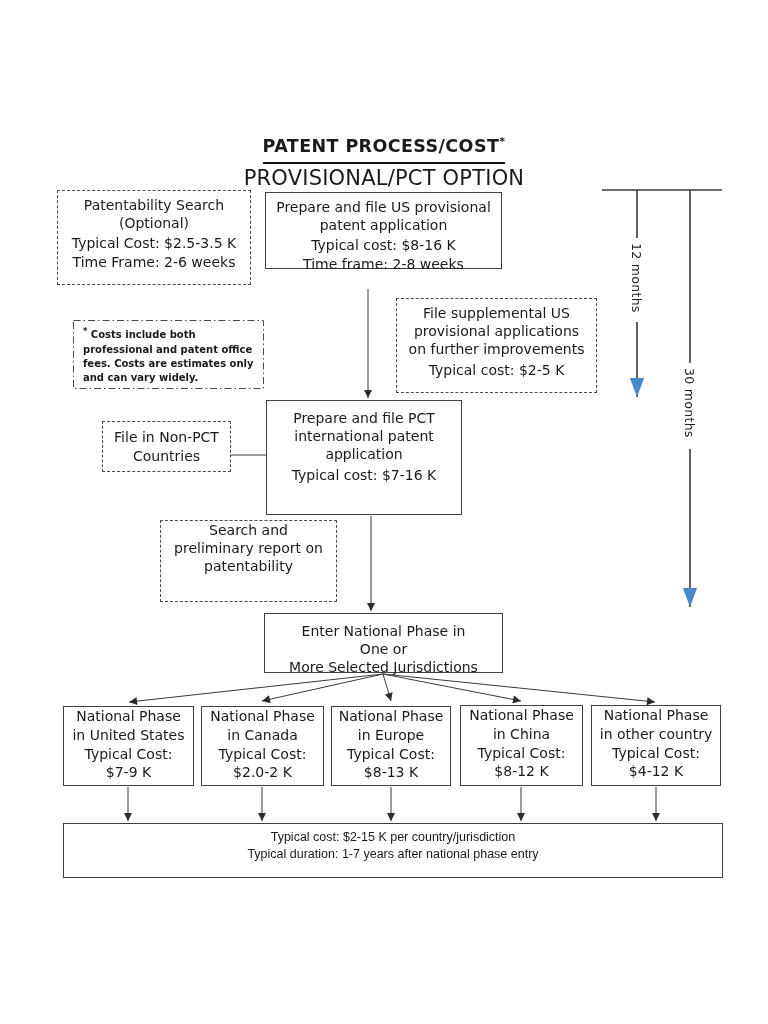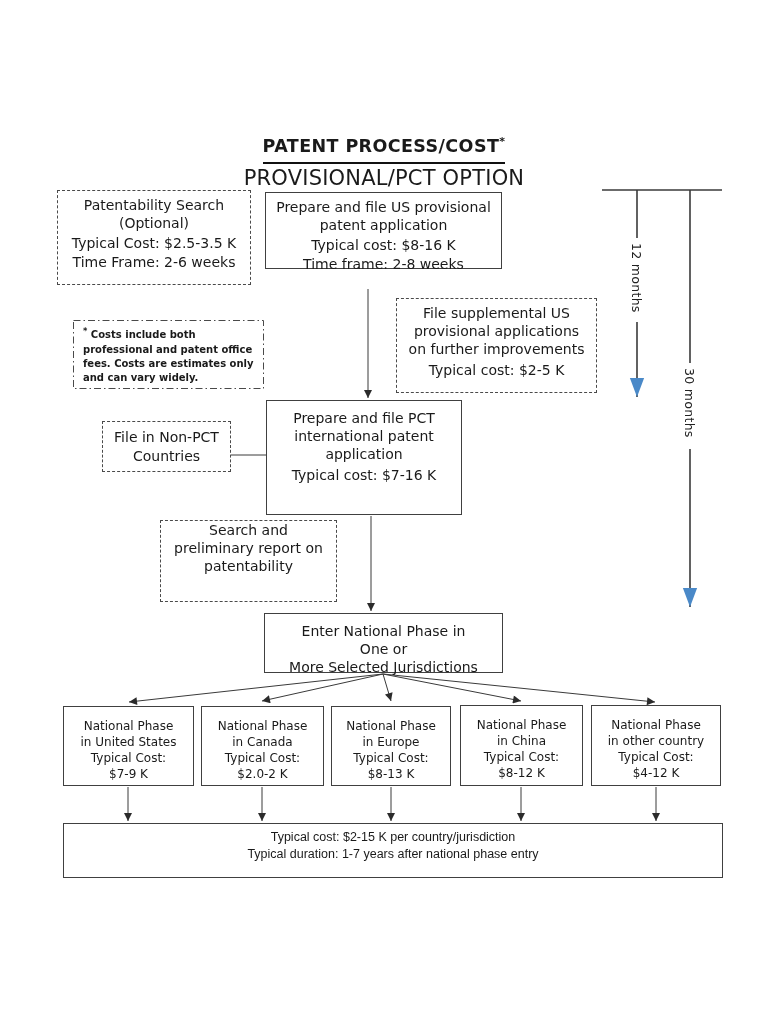--- a/index.html
+++ b/index.html
@@ -11,21 +11,21 @@
          border-bottom:2px solid #111;padding-bottom:6px;}
   .title sup{font-size:11px;}
   .subtitle{font-size:21px;margin-top:2px;letter-spacing:.2px;}
   .box{position:absolute;box-sizing:border-box;font-size:14px;line-height:1.3;background:#fff;}
   .solid{border:1px solid #404040;}
   .dashed{border:1px dashed #4a4a4a;}
   .heading{text-align:center;}
   .details{text-align:center;margin-top:2px;}
   .pad{padding:5px 8px;}
   .flexcenter{display:flex;flex-direction:column;align-items:center;justify-content:center;}
-  .nat{font-size:12px;line-height:1.34;text-align:center;padding-top:11px;}
+  .nat{font-size:14px;line-height:1.34;text-align:center;padding-top:0;}
   .bottom-box{font-family:"Liberation Sans",sans-serif;font-size:12.5px;line-height:1.38;
               text-align:center;padding-top:5px;}
   .footnote{font-size:10px;line-height:1.42;padding:6px 8px 4px 10px;font-weight:bold;}
   .footnote svg{position:absolute;left:0;top:0;width:100%;height:100%;overflow:hidden;}
   .vlabel{position:absolute;writing-mode:vertical-rl;font-size:12.5px;color:#222;
           letter-spacing:.3px;background:#fff;}
   svg line{stroke:#3a3a3a;stroke-width:1;}
   svg line.blue{stroke-width:1.6;}
 </style>
 </head>

